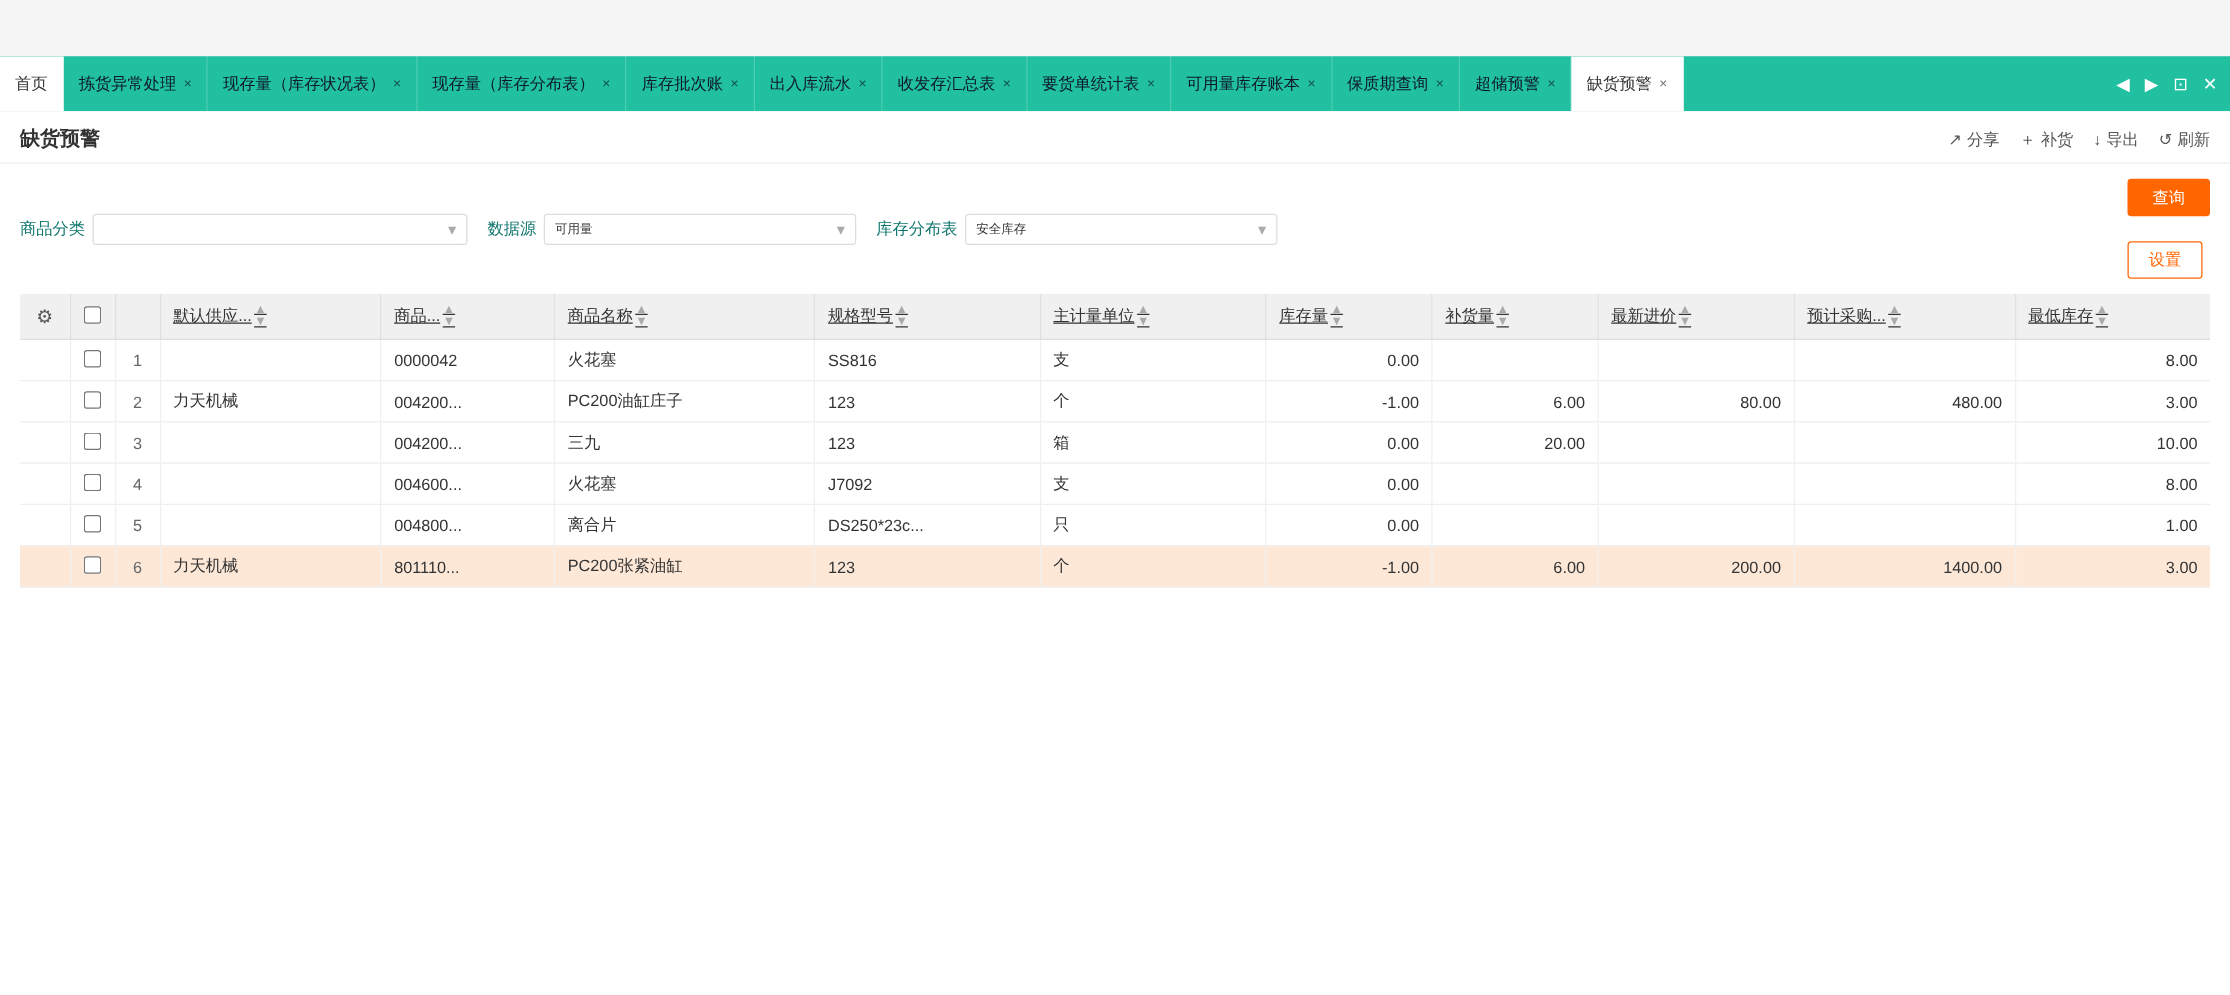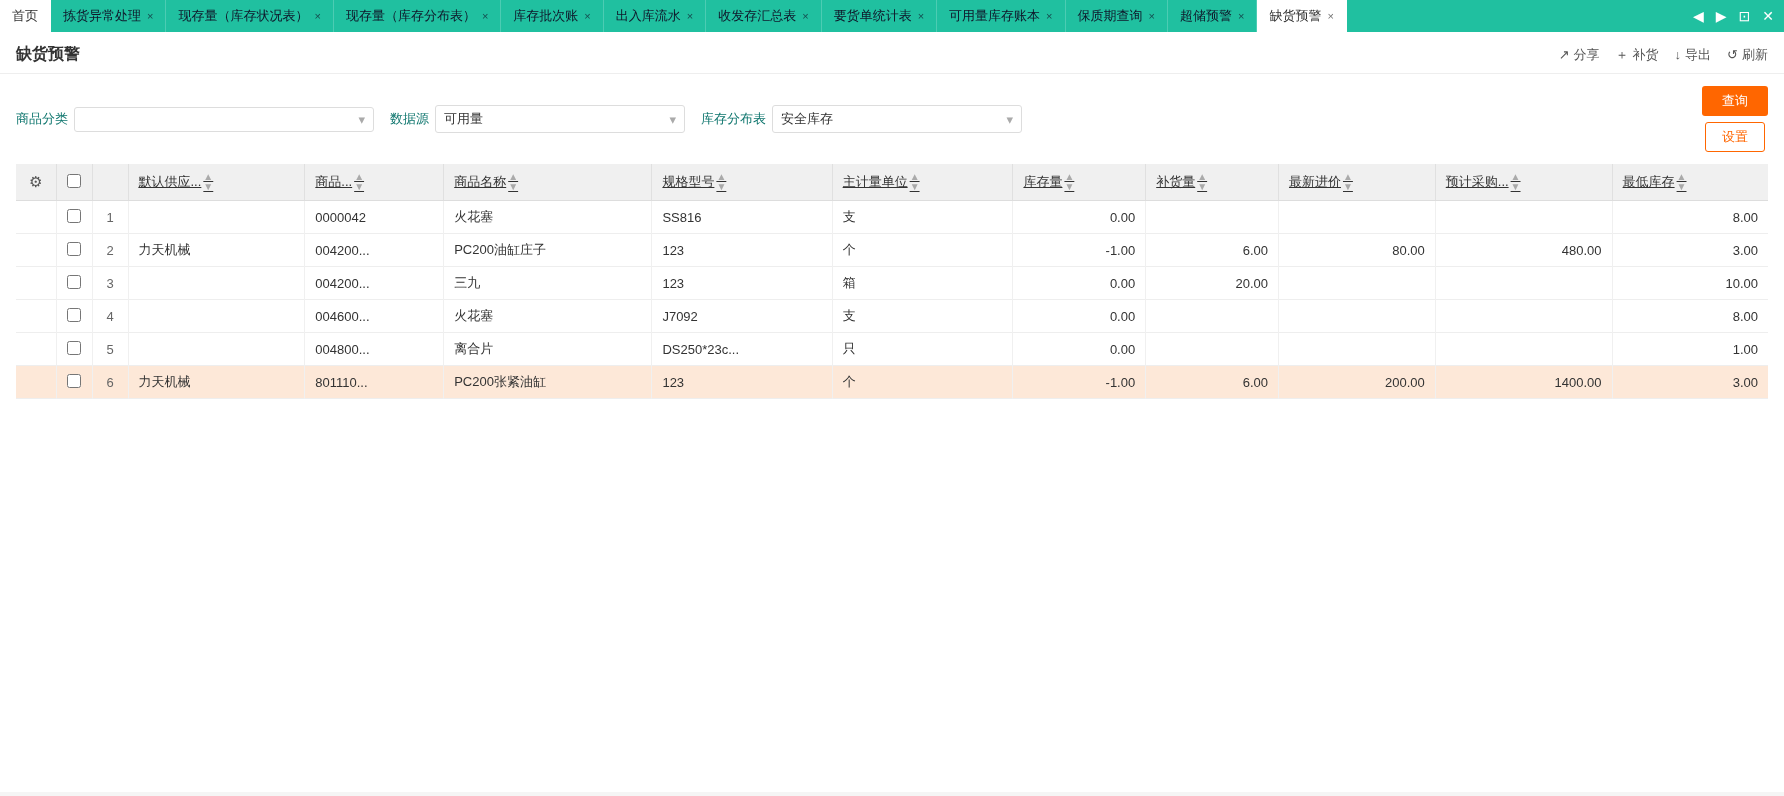--- a/index.html
+++ b/index.html
@@ -3,22 +3,23 @@
   <meta charset="utf-8">
   <style>
     * { box-sizing: border-box; margin: 0; padding: 0; }
     body { font-family: 'Microsoft YaHei', Arial, sans-serif; font-size: 13px; background: #f5f5f5; color: #333; }
 
     
     .tab-bar {
       display: flex;
       align-items: center;
       background: #20c0a0;
-      height: 32px;
+      height: 44px;
       overflow: hidden;
+      margin-top: 45px;
     }
     .tab-item {
       display: flex;
       align-items: center;
       padding: 0 12px;
       height: 100%;
       color: #0f172a;
       white-space: nowrap;
       cursor: pointer;
       font-size: 13px;
@@ -107,21 +108,21 @@
       border-radius: 3px;
       padding: 4px 8px;
       background: #fff;
       cursor: pointer;
       min-width: 200px;
       justify-content: space-between;
     }
     .filter-select.medium { min-width: 250px; }
     .filter-select.wide { min-width: 300px; }
     .filter-select .arrow { color: #aaa; margin-left: 8px; }
-    .filter-value { color: #333; font-size: 13px; }
+    .filter-value { color: #333; font-size: 10px; }
 
     .btn-query {
       background: #f60;
       color: #fff;
       border: none;
       border-radius: 3px;
       padding: 6px 20px;
       cursor: pointer;
       font-size: 13px;
     }
@@ -132,22 +133,22 @@
       border-radius: 3px;
       padding: 5px 16px;
       cursor: pointer;
       font-size: 13px;
     }
 
     .filter-right {
       margin-left: auto;
       display: flex;
       flex-direction: column;
-      gap: 6px;
-      align-items: center;
+      gap: 20px;
+      align-items: flex-start;
     }
 
     
     .table-container {
       padding: 0 16px 16px 16px;
       overflow-x: auto;
     }
     table {
       width: 100%;
       border-collapse: collapse;

